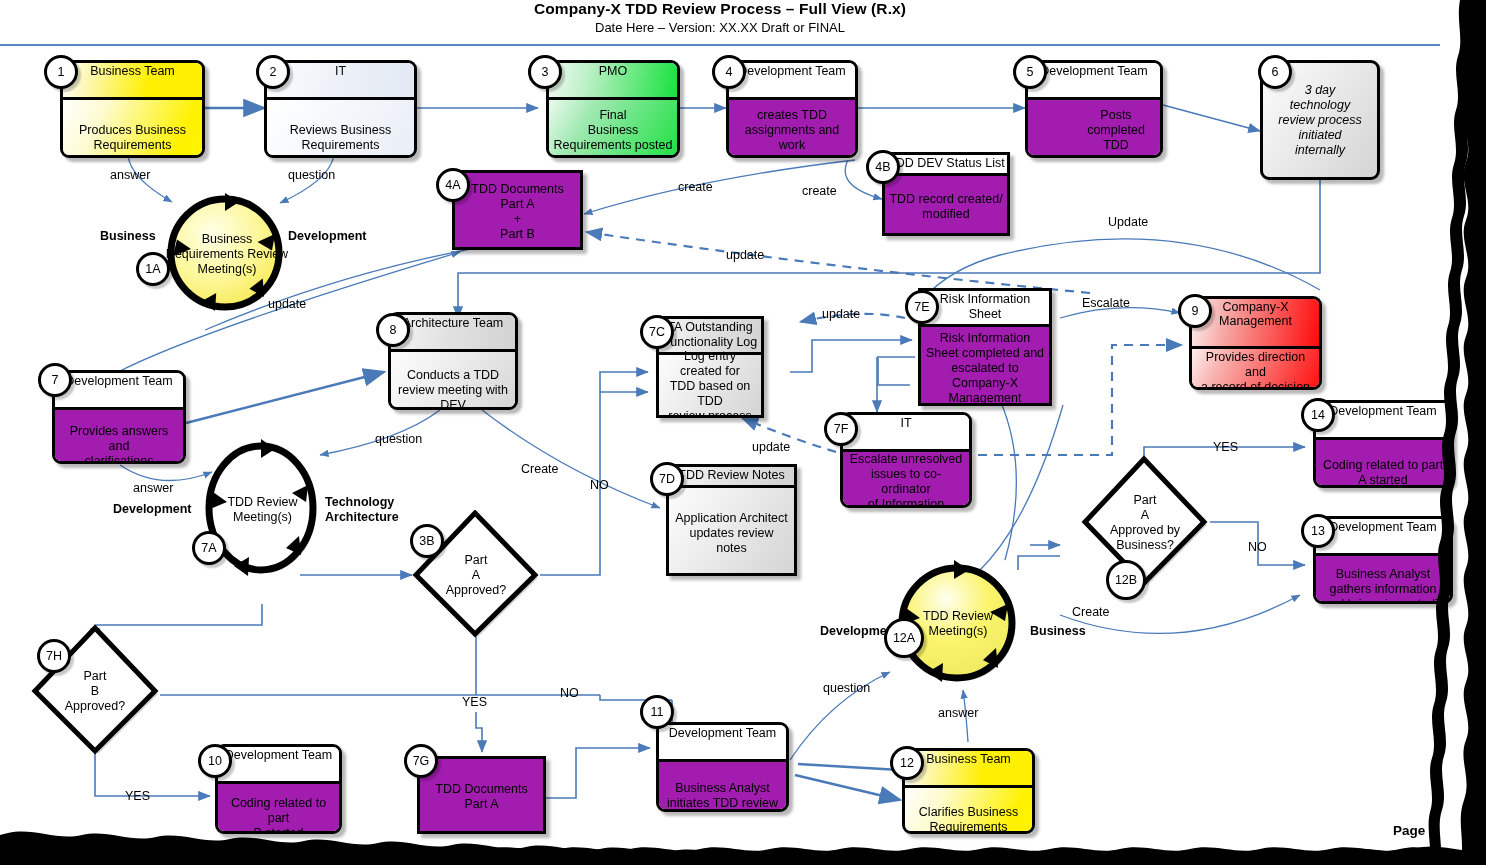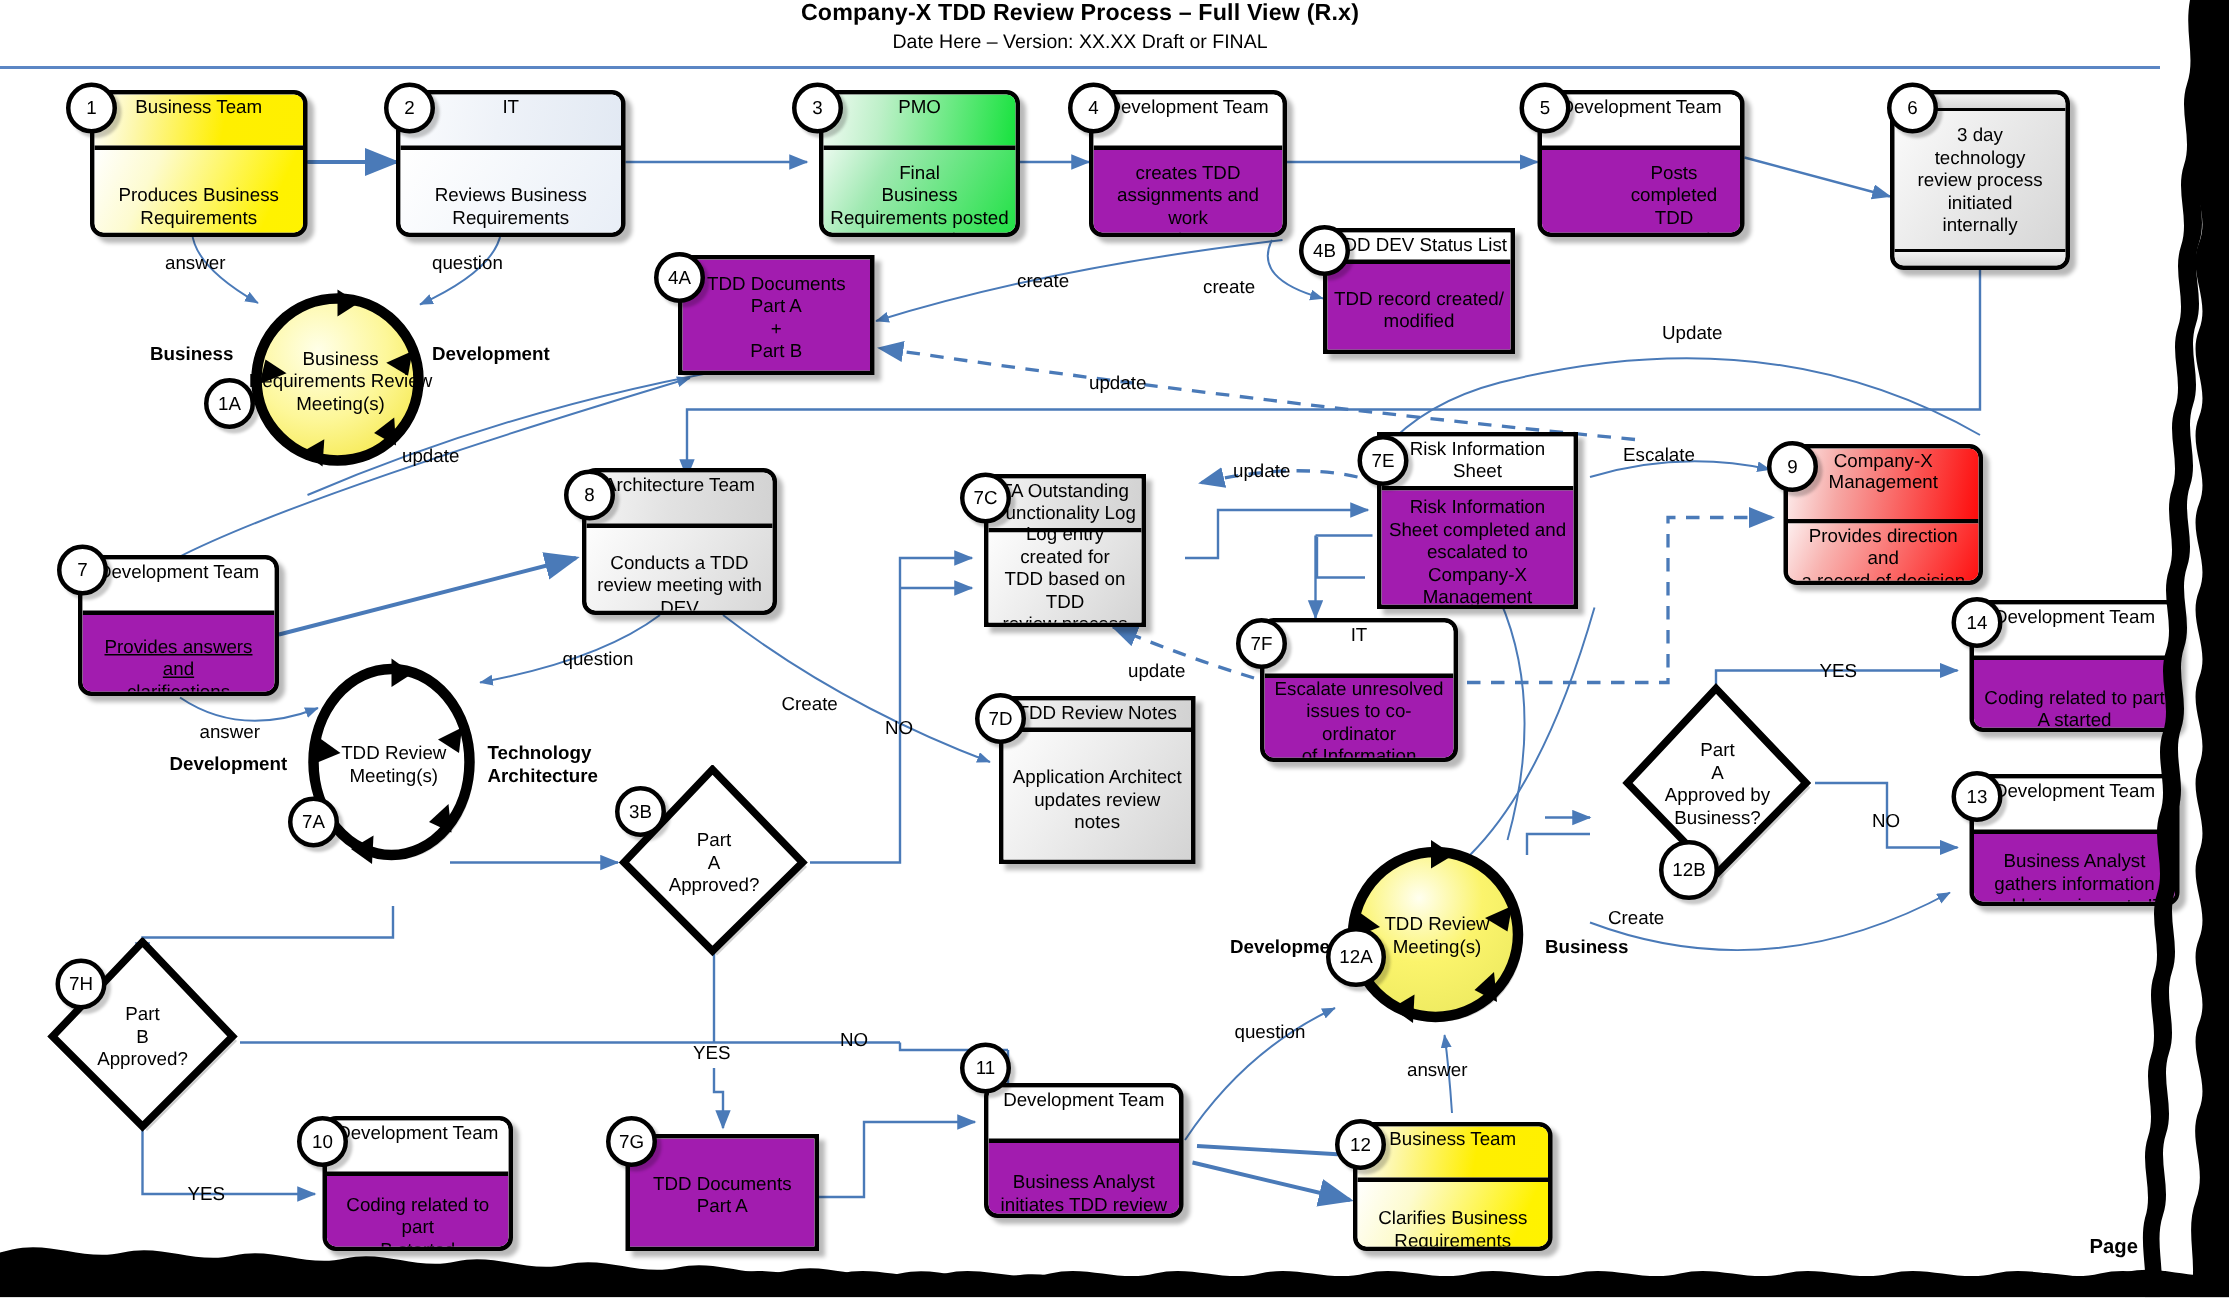--- a/index.html
+++ b/index.html
@@ -49,22 +49,22 @@
   .f-red-bd{background:linear-gradient(115deg,#fdeeee 0%,#f8b3b0 22%,#fe1212 92%);}
   .f-gray-hd{background:linear-gradient(100deg,#f6f6f6 0%,#e2e2e2 45%,#d2d2d2 100%);}
   .f-gray-bd{background:linear-gradient(125deg,#fdfdfd 0%,#ededed 40%,#d3d3d3 100%);}
   .f-bluegray-hd{background:linear-gradient(100deg,#fbfcfe 0%,#eef2f8 45%,#e2e9f3 100%);}
   .f-bluegray-bd{background:linear-gradient(125deg,#ffffff 0%,#f4f7fb 45%,#e7edf6 100%);}
   .f-plainhd{background:#fff;}
 
   
   .panelbox{border:3px solid #000;border-radius:9px;
             box-shadow:4px 4px 3px rgba(0,0,0,.28);overflow:hidden;
-            display:flex;flex-direction:column;
-            background:linear-gradient(125deg,#fdfdfd 0%,#ececec 40%,#d4d4d4 100%);}
+            display:flex;flex-direction:row;
+            background:linear-gradient(125deg,#fdfdfd 0%,#ececec 40%,#d4d4d4 100%);font-style:italic;}
   .panelbox .bar{height:9px;border-bottom:2px solid #000;flex:0 0 auto;
             background:linear-gradient(180deg,#f2f2f2,#d8d8d8);}
   .panelbox .bar.bot{border-bottom:none;border-top:2px solid #000;}
   .panelbox .bd{flex:1 1 auto;display:flex;align-items:center;justify-content:center;
             font-size:12.5px;line-height:15px;text-align:center;padding:2px 4px;}
 
   
   .mark{position:absolute;width:28px;height:28px;border-radius:50%;
         border:3px solid #000;background:#fff;box-shadow:3px 3px 2px rgba(0,0,0,.22);
         display:flex;align-items:center;justify-content:center;
@@ -269,21 +269,21 @@
 
   <div class="node dbox" style="left:882px;top:152px;width:128px;height:84px;">
     <div class="hd f-plainhd">TDD DEV Status List</div>
     <div class="bd f-white" style="height:58px;white-space:pre-line;">TDD record created/
 modified</div>
   </div>
   <div class="mark" style="left:866px;top:150px;">4B</div>
 
   <div class="node pbox" style="left:52px;top:370px;width:134px;height:94px;">
     <div class="hd f-plainhd">Development Team</div>
-    <div class="bd f-white" style="height:68px;white-space:pre-line;text-decoration:underline;">Provides answers and
+    <div class="bd f-white" style="height:68px;white-space:pre-line;">Provides answers and
 clarifications</div>
   </div>
   <div class="mark" style="left:38px;top:363px;">7</div>
 
   <div class="node pbox" style="left:388px;top:312px;width:130px;height:98px;">
     <div class="hd f-gray-hd">Architecture Team</div>
     <div class="bd f-gray-bd" style="height:72px;white-space:pre-line;">Conducts a TDD
 review meeting with
 DEV</div>
   </div>

